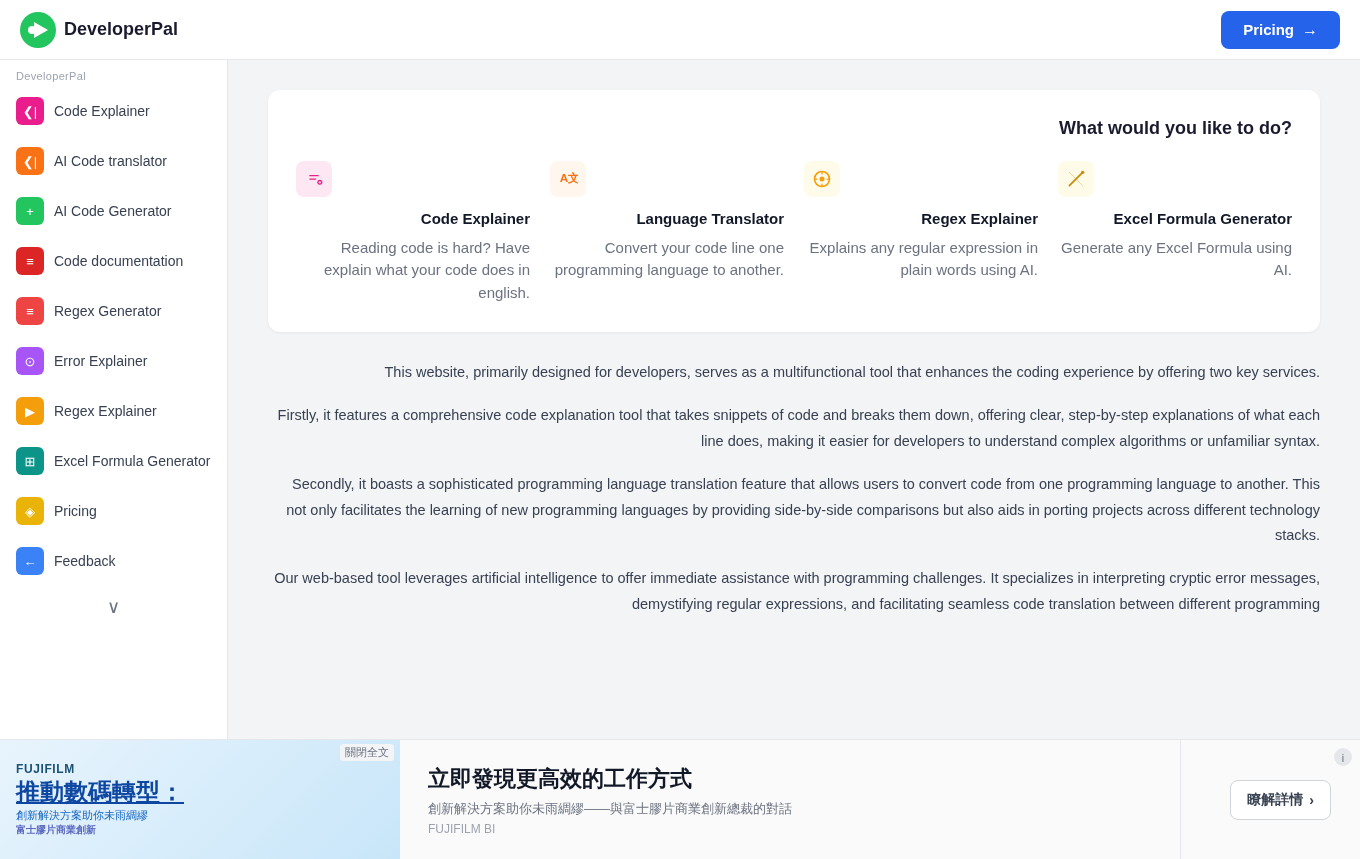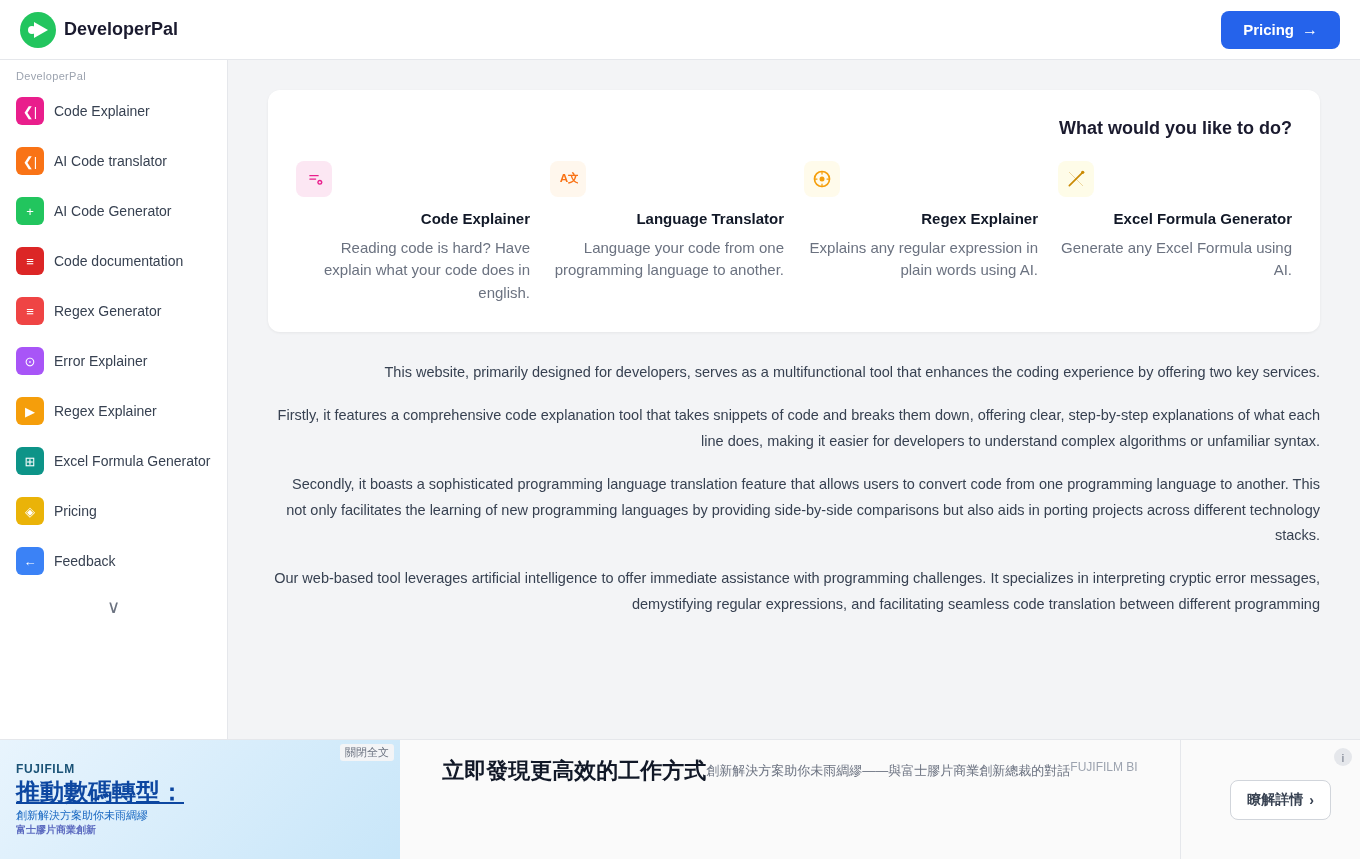--- a/index.html
+++ b/index.html
@@ -259,20 +259,21 @@
       color: #6b7280;
       background: #f3f4f6;
       border: none;
       border-radius: 3px;
       padding: 1px 5px;
       cursor: pointer;
     }
     .ad-text-section {
       flex: 1;
       display: flex;
+      flex-direction: column;
       justify-content: center;
       padding: 16px 28px;
       background: #fafafa;
     }
     .ad-main-text {
       font-size: 22px;
       font-weight: 700;
       color: #111827;
     }
     .ad-sub-text {
@@ -422,21 +423,21 @@
           <div class="feature-item-desc">Reading code is hard? Have explain what your code does in english.</div>
         </div>
 
         <div class="feature-item">
           <div class="feature-item-icon fi-orange">
             <svg width="20" height="20" viewBox="0 0 24 24" fill="none">
               <text x="2" y="16" font-size="14" fill="#f97316" font-weight="bold">A文</text>
             </svg>
           </div>
           <div class="feature-item-name">Language Translator</div>
-          <div class="feature-item-desc">Language your code from one programming language to another.</div>
+          <div class="feature-item-desc">Convert your code line one programming language to another.</div>
         </div>
 
         <div class="feature-item">
           <div class="feature-item-icon fi-amber">
             <svg width="20" height="20" viewBox="0 0 24 24" fill="none">
               <circle cx="12" cy="12" r="9" stroke="#f59e0b" stroke-width="2" fill="none"></circle>
               <circle cx="12" cy="12" r="3" fill="#f59e0b"></circle>
               <path d="M12 3v3M12 18v3M3 12h3M18 12h3" stroke="#f59e0b" stroke-width="1.5" stroke-linecap="round"></path>
             </svg>
           </div>

